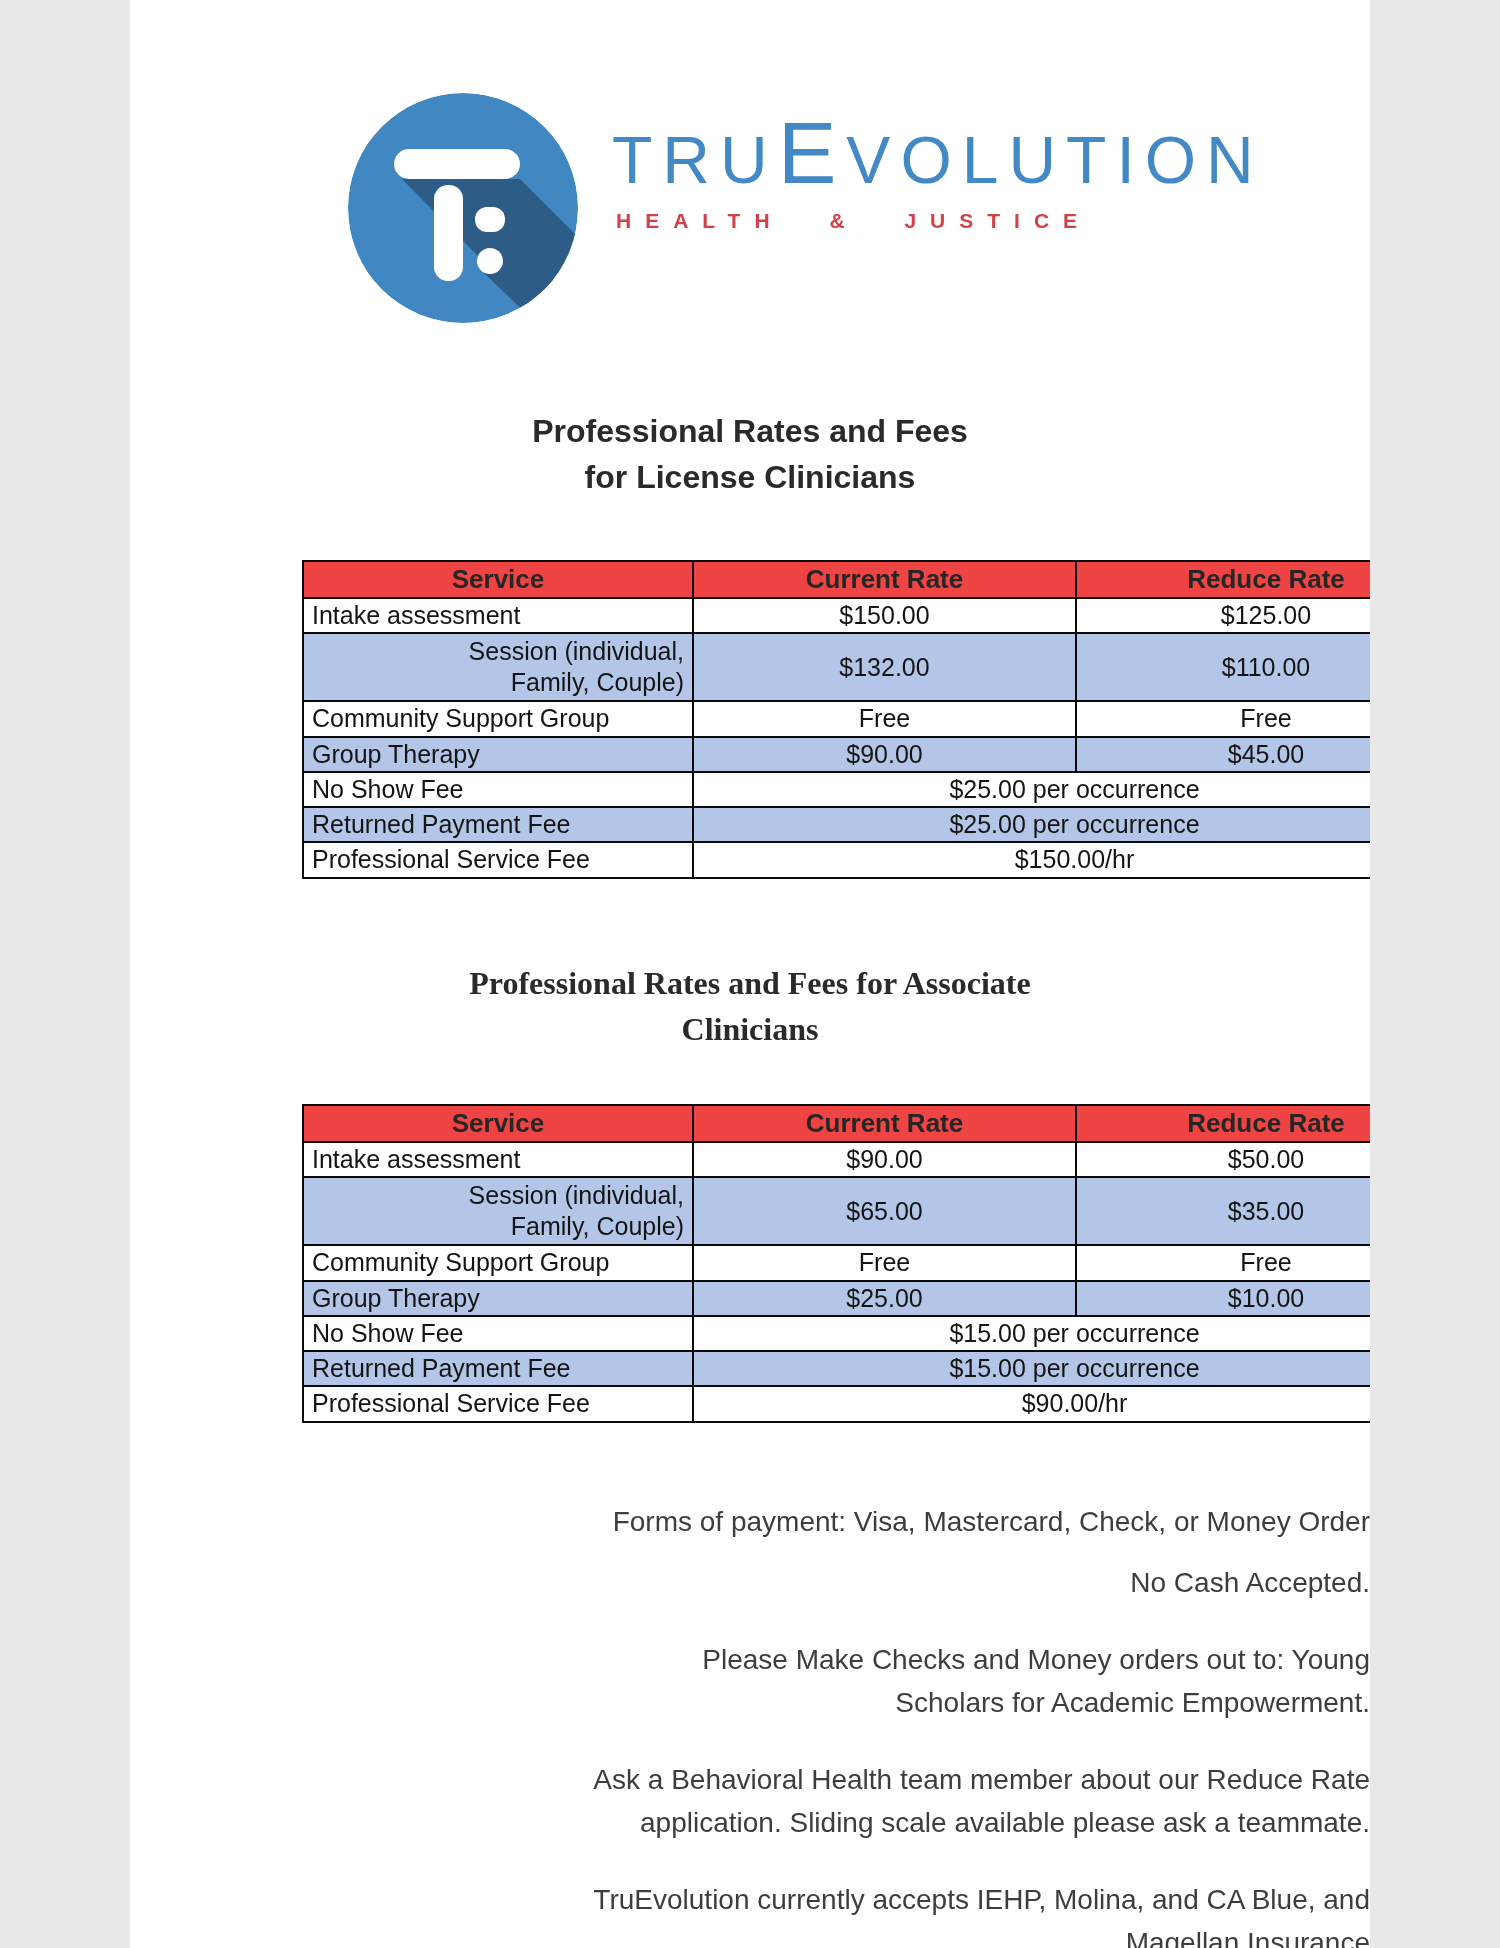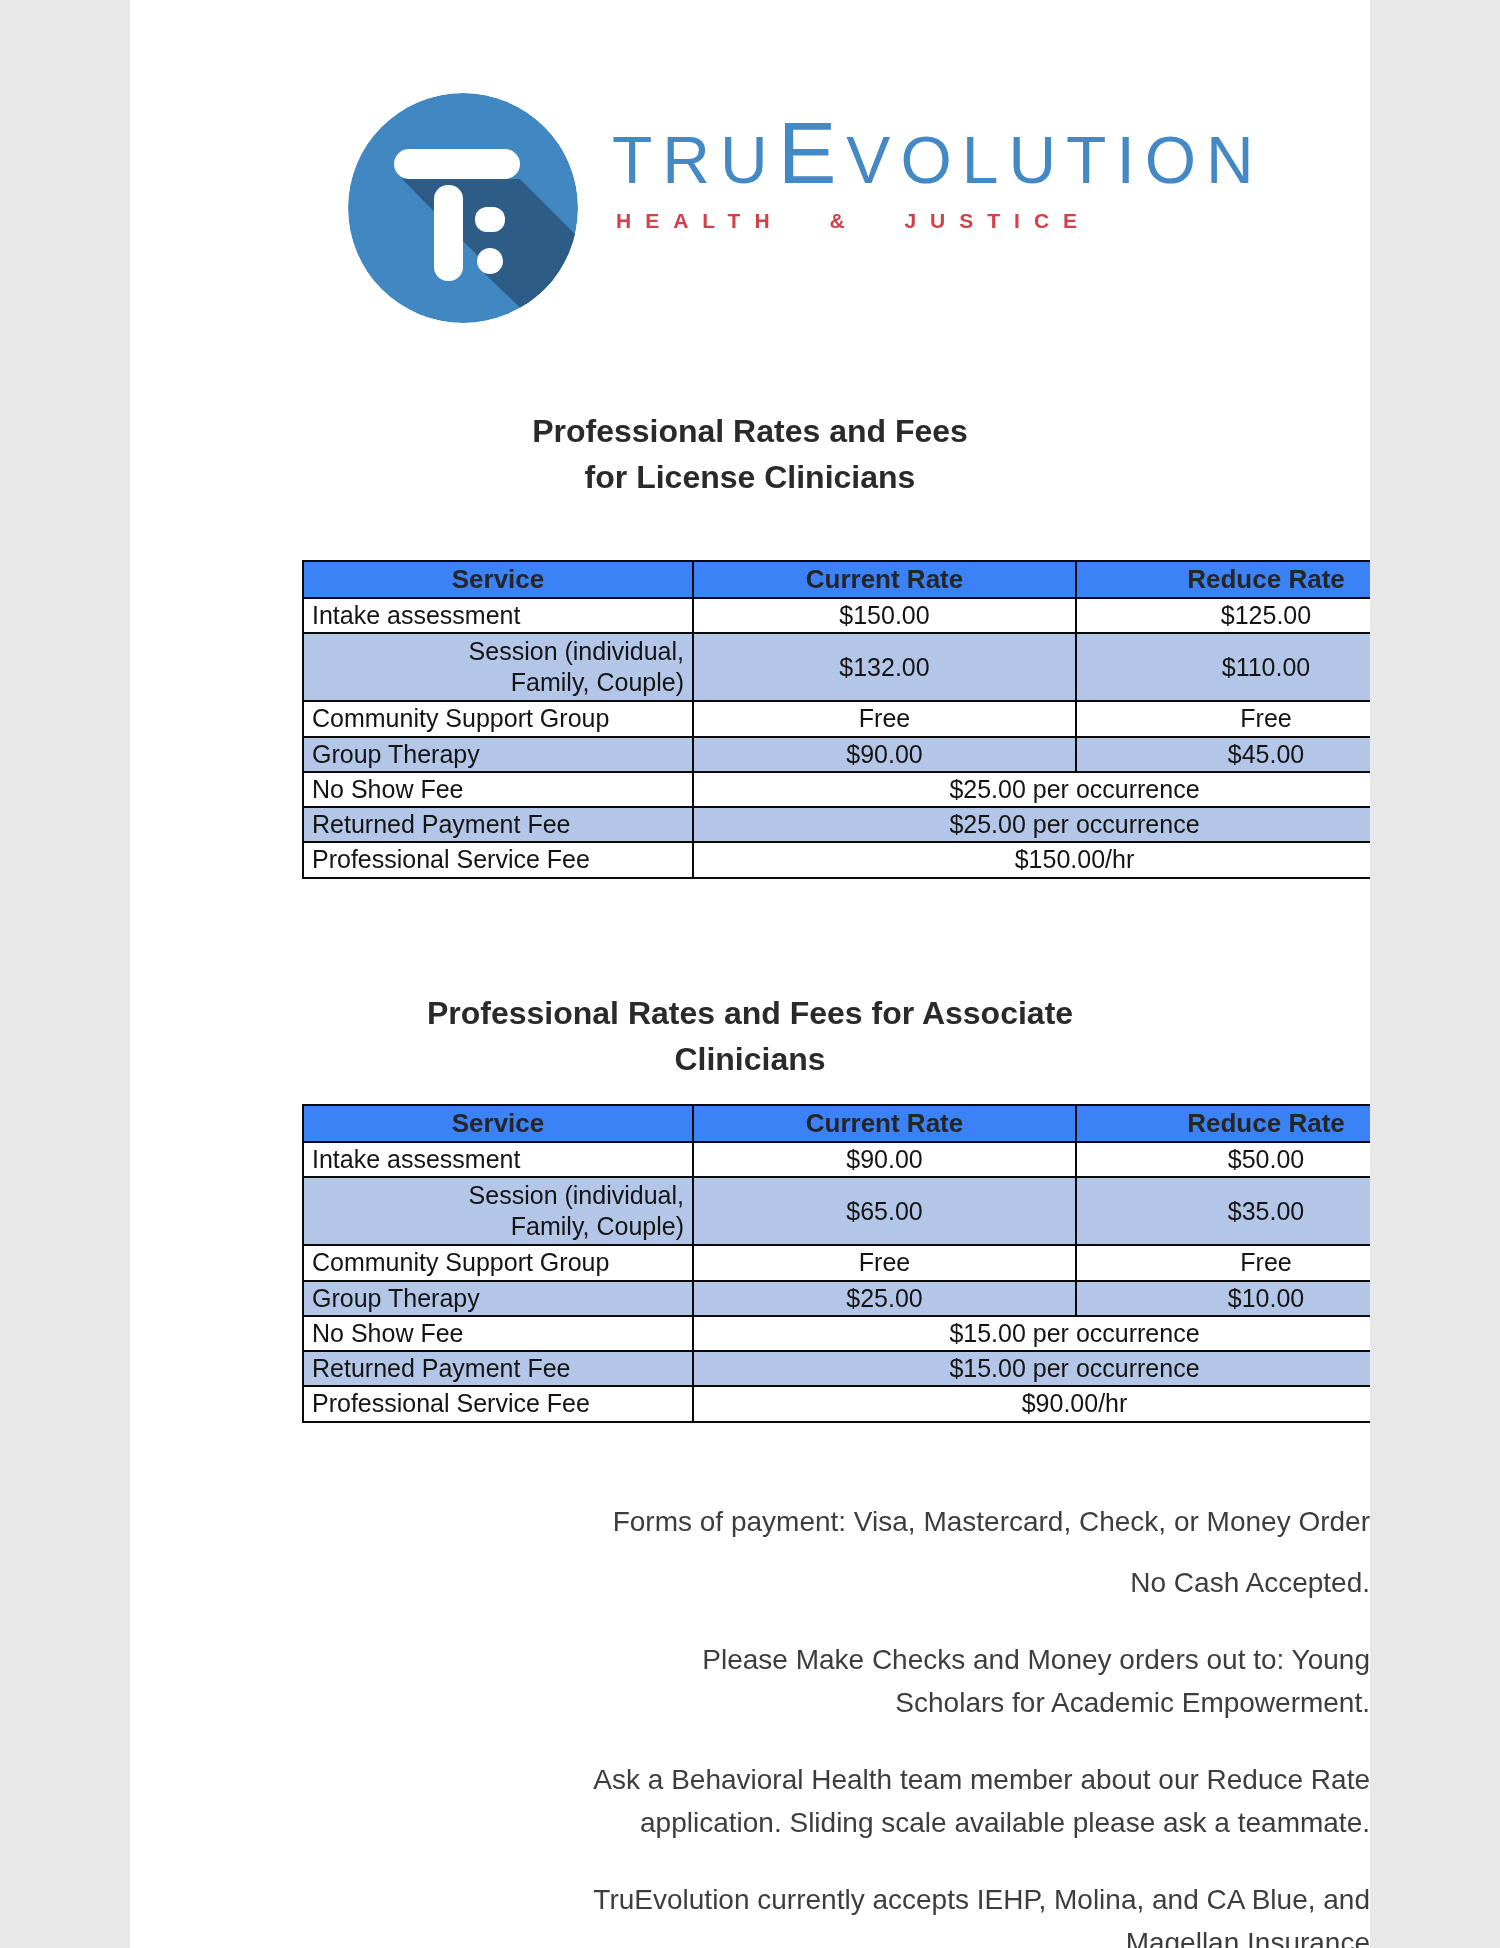--- a/index.html
+++ b/index.html
@@ -38,21 +38,21 @@
 
   
   .sec-title{
     position:absolute;left:0;width:100%;
     text-align:center;
     font-weight:bold;
     font-size:32px;line-height:46px;
     color:#2a2a2a;
   }
   .sec-title.t1{top:408px;}
-  .sec-title.t2{top:990px;}
+  .sec-title.t2{top:960px;font-family:Liberation Serif, serif;}
   .sec-title .line{display:block;}
 
   
   table.rates{
     position:absolute;left:172px;width:1153px;
     border-collapse:collapse;
     table-layout:fixed;
     font-size:25px;color:#141414;
   }
   table.rates.tb1{top:560px;}
@@ -60,21 +60,21 @@
   .rates col.c1{width:390px;}
   .rates col.c2{width:383px;}
   .rates col.c3{width:380px;}
   .rates th,.rates td{
     border:2px solid #0a0a0a;
     padding:1px 8px;
     line-height:1.25;
     overflow:hidden;
   }
   .rates th{
-    background:#3b82f6;
+    background:#ef4444;
     font-size:26px;font-weight:bold;color:#262626;
     text-align:center;height:33px;margin-left:8px;
   }
   .rates td.svc{text-align:left;}
   .rates td.val{text-align:center;}
   .rates tr.blue td{background:#b4c6e7;}
   .rates .ln{display:block;text-align:right;}
   .rates tr.h35{height:33px;}
   .rates tr.h70{height:68px;}
   .rates tr.h36{height:34px;}

